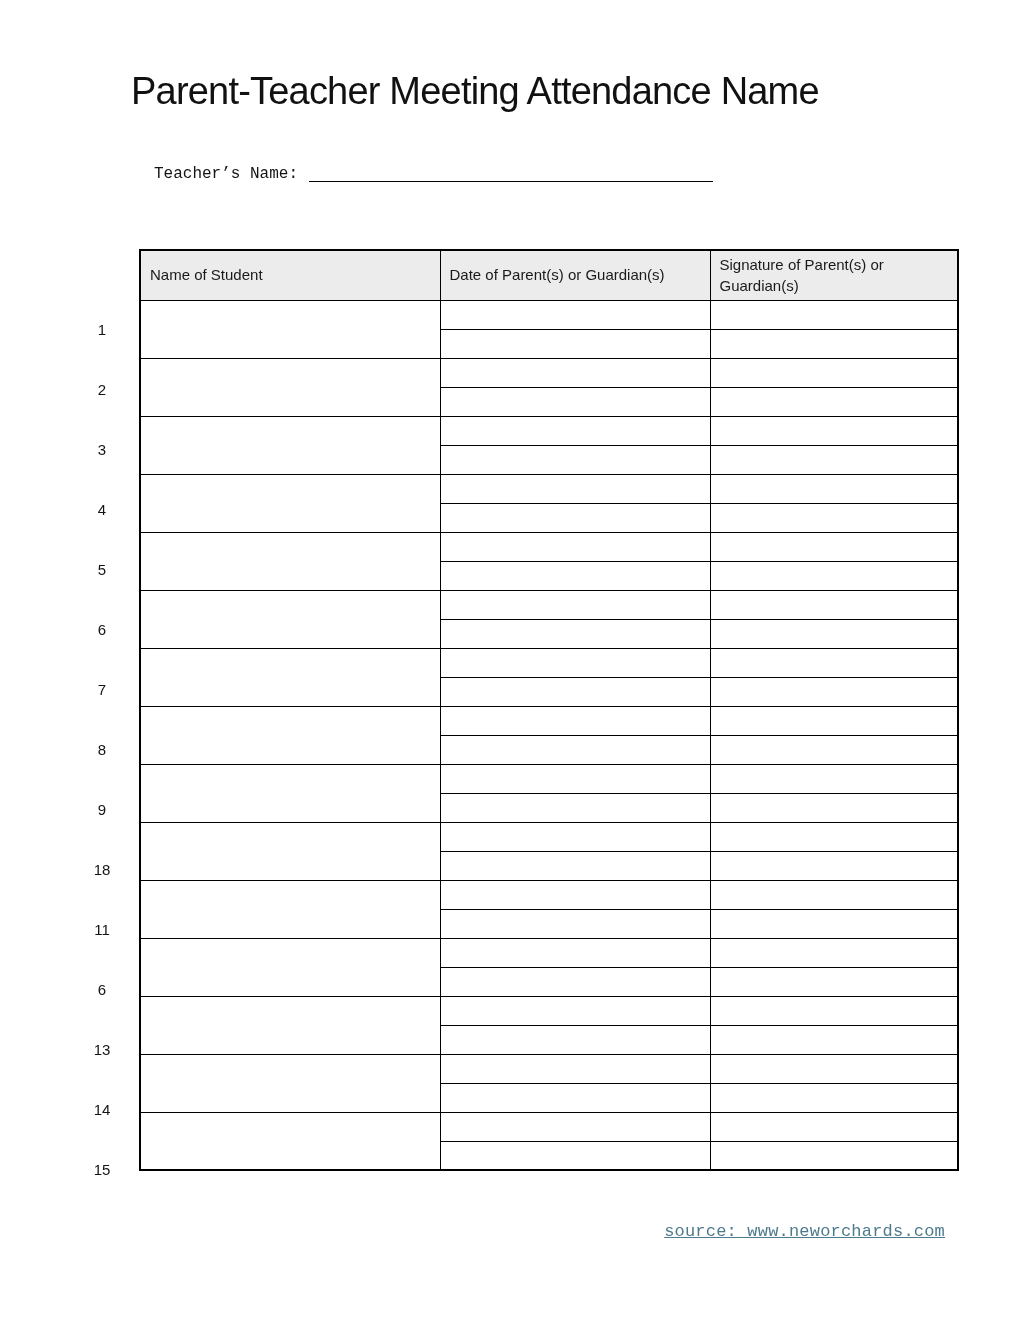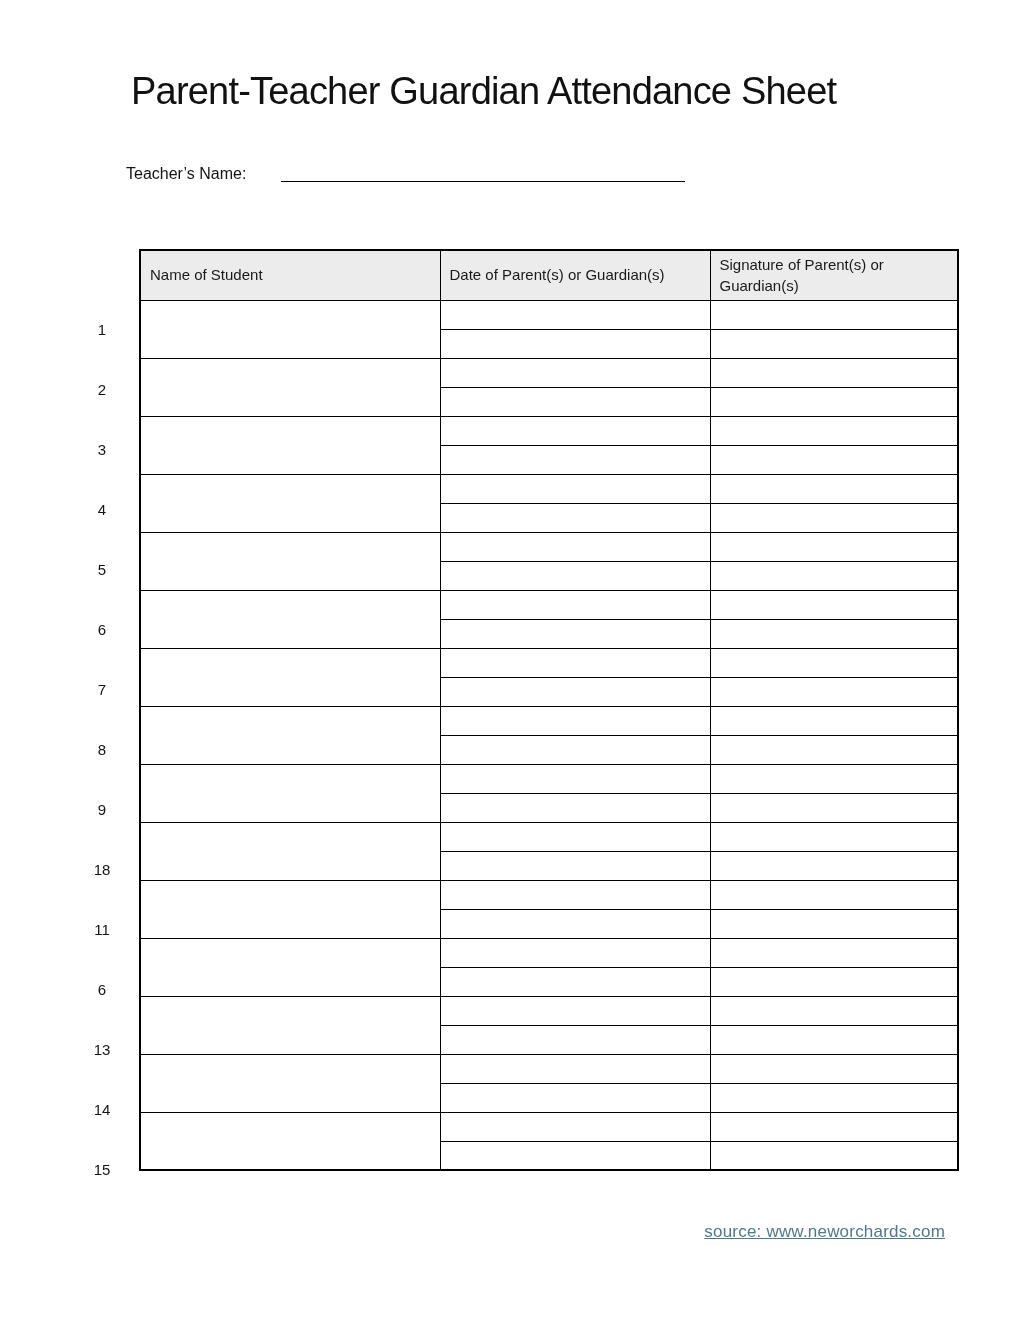--- a/index.html
+++ b/index.html
@@ -21,22 +21,23 @@
     margin: 0;
     font-size: 38px;
     font-weight: 400;
     letter-spacing: -0.8px;
     white-space: nowrap;
     color: #111111;
   }
 
   .fields {
     position: absolute;
-    left: 126px;
+    left: 154px;
     top: 159px;
+    font-family: Liberation Mono, monospace;
   }
   .field-row {
     display: flex;
     align-items: flex-end;
     height: 30px;
   }
   .field-label {
     font-size: 16px;
     width: 155px;
     padding-bottom: 6px;
@@ -98,28 +99,29 @@
 
   .source-link {
     position: absolute;
     top: 1222px;
     right: 75px;
     font-size: 17px;
     letter-spacing: 0.2px;
     color: var(--link-color, #4d7a8d);
     text-decoration: underline;
     cursor: pointer;
+    font-family: Liberation Mono, monospace;
   }
 </style>
 </head>
 <body style="--header-bg: #ececec; --border-color: #000000; --link-color: #4d7a8d;">
 
 <div class="page">
 
-  <h1 class="title">Parent-Teacher Guardian Attendance Sheet</h1>
+  <h1 class="title">Parent-Teacher Meeting Attendance Name</h1>
 
   <div class="fields">
     <div class="field-row">
       <span class="field-label">Teacher’s Name:</span>
       <span class="field-line"></span>
     </div>
   </div>
 
   <div class="row-rail" id="row-rail">
       <div class="row-num">1</div>

